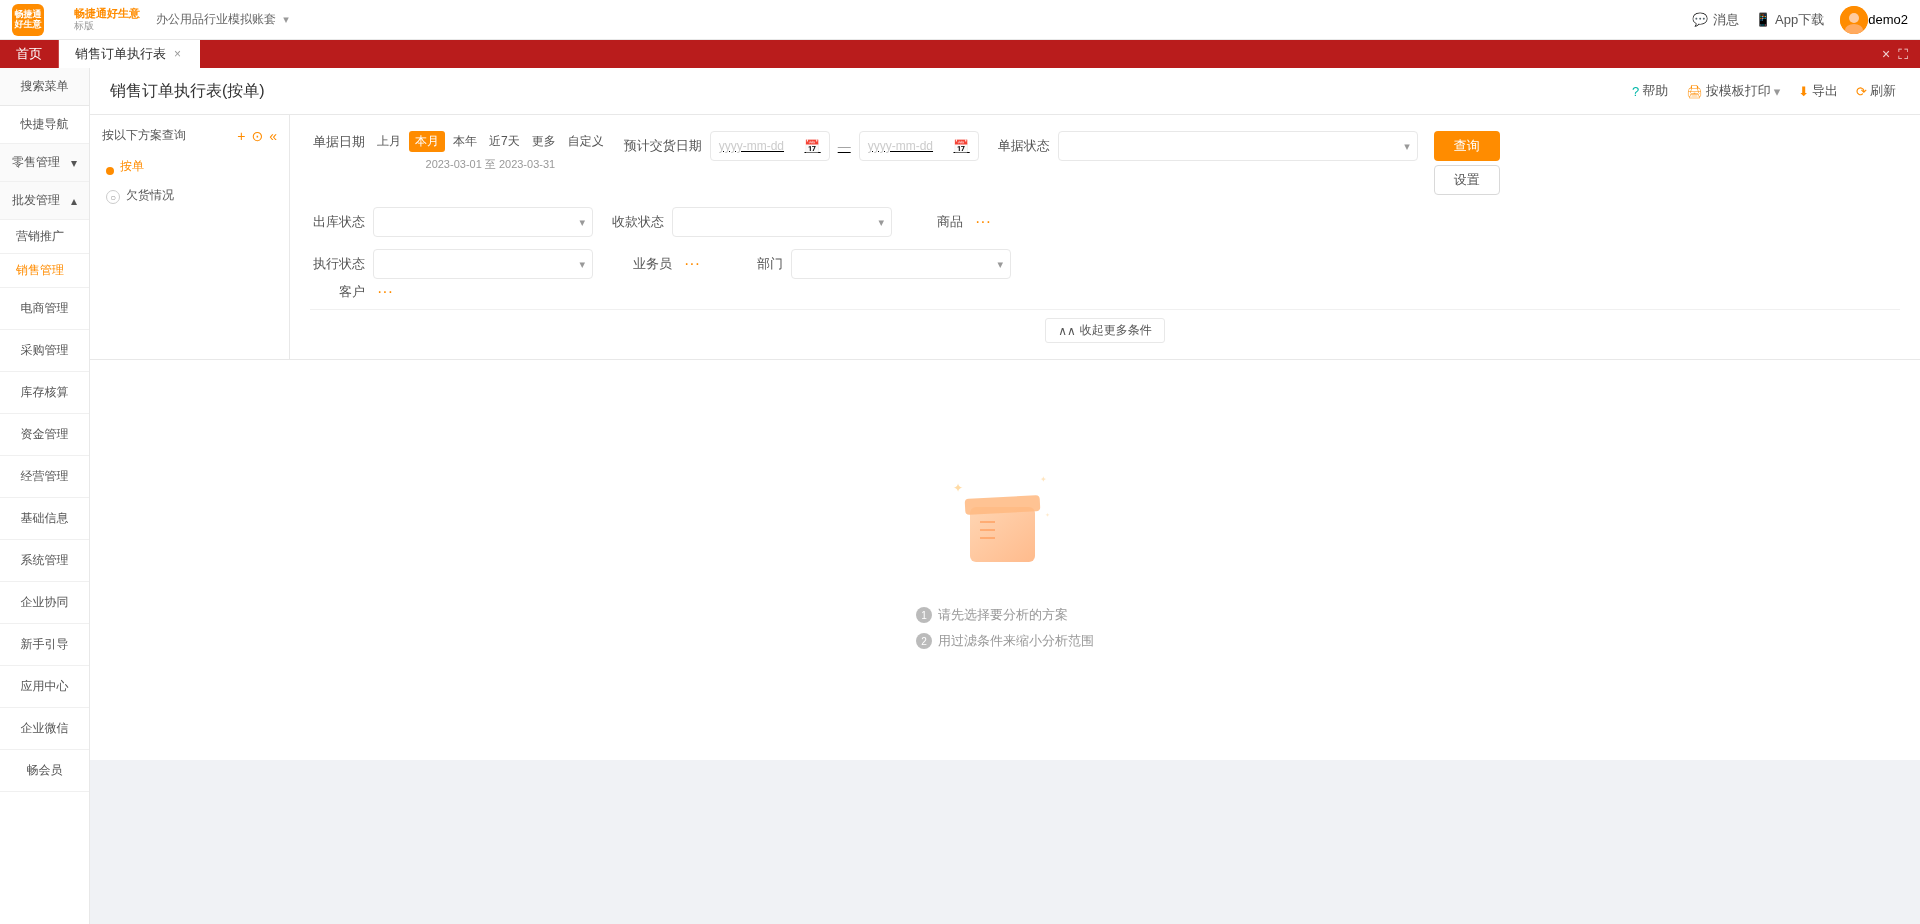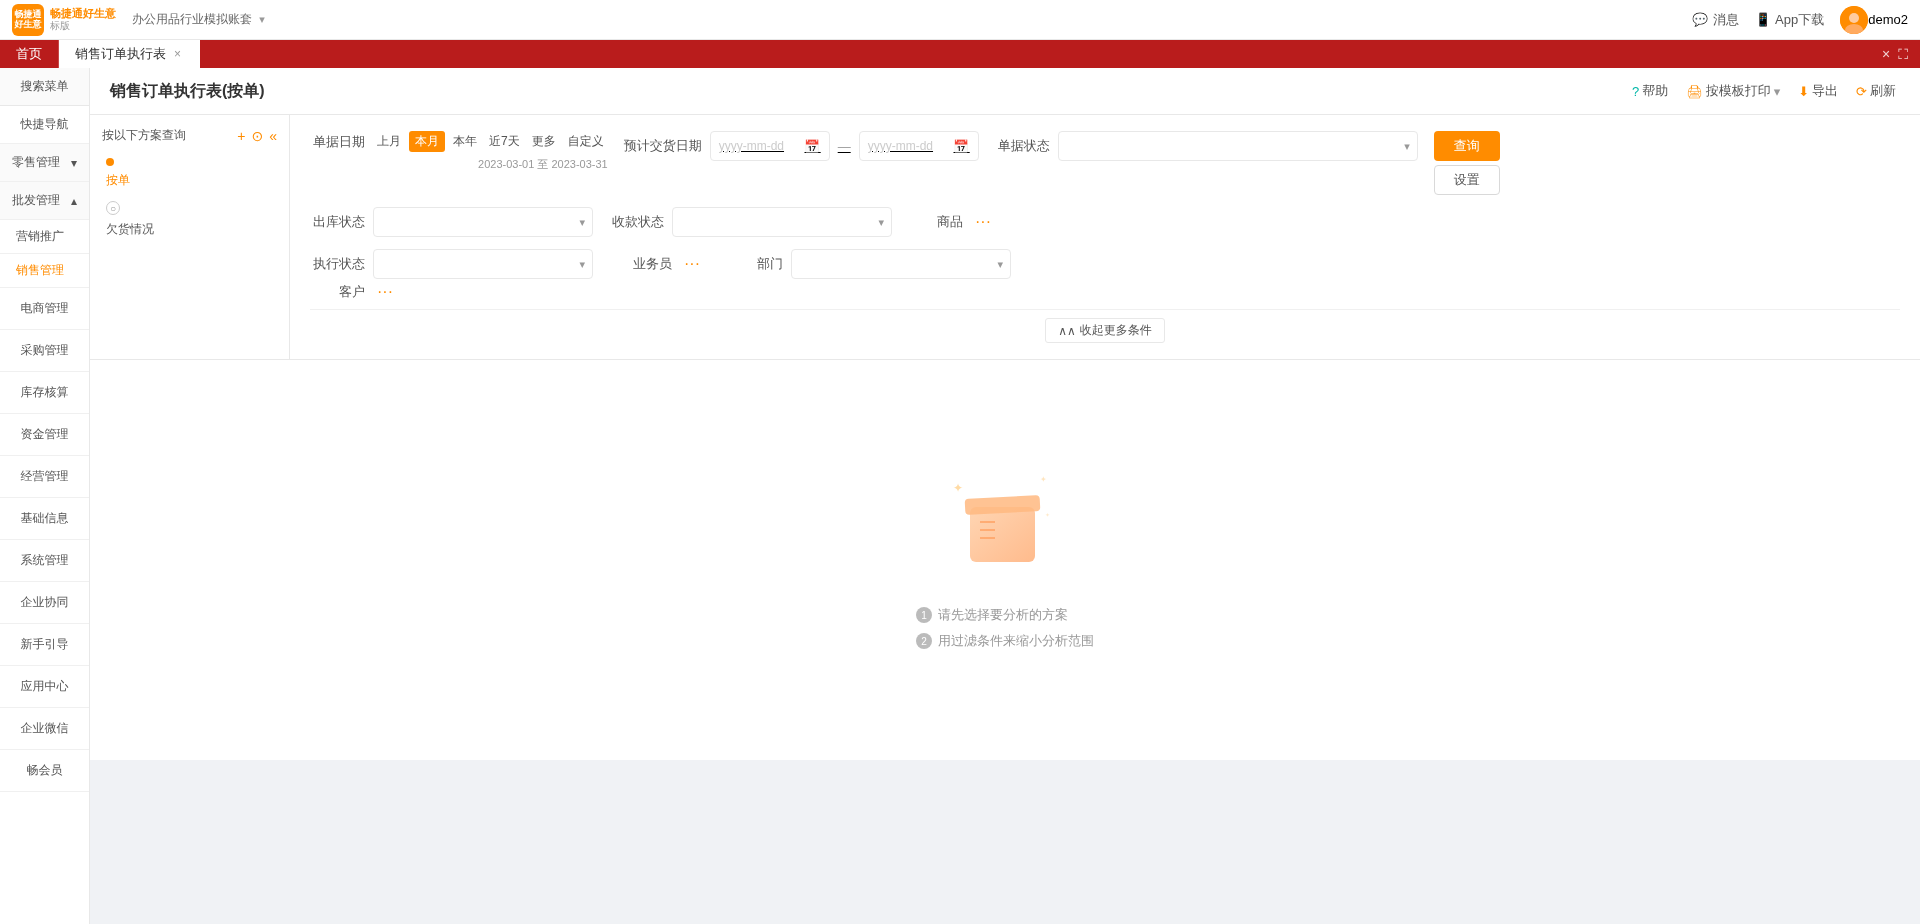--- a/index.html
+++ b/index.html
@@ -5,21 +5,21 @@
     * { box-sizing: border-box; margin: 0; padding: 0; }
     body { font-family: 'Microsoft YaHei', Arial, sans-serif; font-size: 13px; background: #f5f5f5; display: flex; flex-direction: column; height: 100vh; overflow: hidden; }
 
     
     .top-bar {
       display: flex; align-items: center; background: #fff; height: 40px;
       border-bottom: 1px solid #e8e8e8; padding: 0 12px; gap: 16px;
     }
     .logo-area { display: flex; align-items: center; gap: 6px; min-width: 80px; }
     .logo-icon { width: 32px; height: 32px; background: #ff8c00; border-radius: 6px; display: flex; align-items: center; justify-content: center; color: white; font-size: 10px; font-weight: bold; }
-    .logo-text { font-size: 11px; color: #333; line-height: 1.2; }
+    .logo-text { font-size: 11px; color: #333; line-height: 1.2; margin-left: 24px; }
     .app-title { font-size: 12px; color: #666; flex: 1; }
     .top-bar-right { display: flex; align-items: center; gap: 16px; margin-left: auto; }
     .top-bar-btn { display: flex; align-items: center; gap: 4px; font-size: 13px; color: #555; cursor: pointer; }
     .avatar { width: 28px; height: 28px; border-radius: 50%; background: #ff8c00; display: flex; align-items: center; justify-content: center; color: white; font-size: 12px; overflow: hidden; }
 
     
     .tab-bar {
       display: flex; align-items: stretch; background: #b91c1c; height: 28px;
       padding: 0; gap: 0;
     }
@@ -69,40 +69,40 @@
     }
 
     
     .content-area { flex: 1; overflow-y: auto; padding: 0; background: #f0f2f5; }
 
     
     .page-header {
       display: flex; align-items: center; justify-content: space-between;
       padding: 12px 20px; background: #fff; border-bottom: 1px solid #e8e8e8;
     }
-    .page-title { font-size: 16px; font-weight: bold; color: #333; }
+    .page-title { font-size: 16px; font-weight: normal; color: #333; }
 
     
     .filter-panel {
       display: flex; background: #fff; margin: 0; padding: 0;
       border-bottom: 1px solid #e8e8e8;
     }
     .filter-left {
       width: 200px; flex-shrink: 0; border-right: 1px solid #e8e8e8;
       padding: 12px 0;
     }
     .filter-left-header {
       display: flex; align-items: center; justify-content: space-between;
       padding: 0 12px 8px; font-size: 12px; color: #555;
     }
     .filter-left-header .icons { display: flex; gap: 6px; }
     .filter-left-header .icon { cursor: pointer; color: #ff8c00; font-size: 14px; }
     .filter-option {
-      display: flex; align-items: flex-start; padding: 6px 16px; font-size: 12px;
-      color: #555; cursor: pointer; gap: 6px; flex-direction: column;
+      display: flex; align-items: flex-end; padding: 6px 16px; font-size: 12px;
+      color: #555; cursor: pointer; gap: 6px;
     }
     .filter-option.active { color: #ff8c00; }
     .filter-option .dot { width: 8px; height: 8px; border-radius: 50%; background: #ff8c00; }
     .filter-option .circle { width: 14px; height: 14px; border-radius: 50%; border: 1px solid #ccc; display: flex; align-items: center; justify-content: center; font-size: 10px; color: #999; }
 
     .filter-right { flex: 1; padding: 16px 20px; }
     .filter-select {
       border: 1px solid #e8e8e8; border-radius: 4px; padding: 4px 28px 4px 10px;
       font-size: 13px; color: #333; outline: none; background: #fff;
       min-width: 200px; height: 30px; appearance: none; position: relative;
@@ -321,21 +321,21 @@
         <div class="filter-option">
           <div class="circle">○</div>
           <span>欠货情况</span>
         </div>
       </div>
 
       <div class="filter-right">
 
         <div class="row1" style="display:flex;align-items:flex-start;margin-bottom:12px;gap:16px;">
 
-          <div class="filter-group" style="flex-direction:column;align-items:flex-end;gap:4px;">
+          <div class="filter-group" style="flex-direction:column;align-items:center;gap:4px;">
             <div style="display:flex;align-items:center;gap:8px;">
               <span class="filter-group-label">单据日期</span>
               <div class="date-tabs">
                 <span class="date-tab">上月</span>
                 <span class="date-tab active">本月</span>
                 <span class="date-tab">本年</span>
                 <span class="date-tab">近7天</span>
                 <span class="date-tab">更多</span>
                 <span class="date-tab">自定义</span>
               </div>

